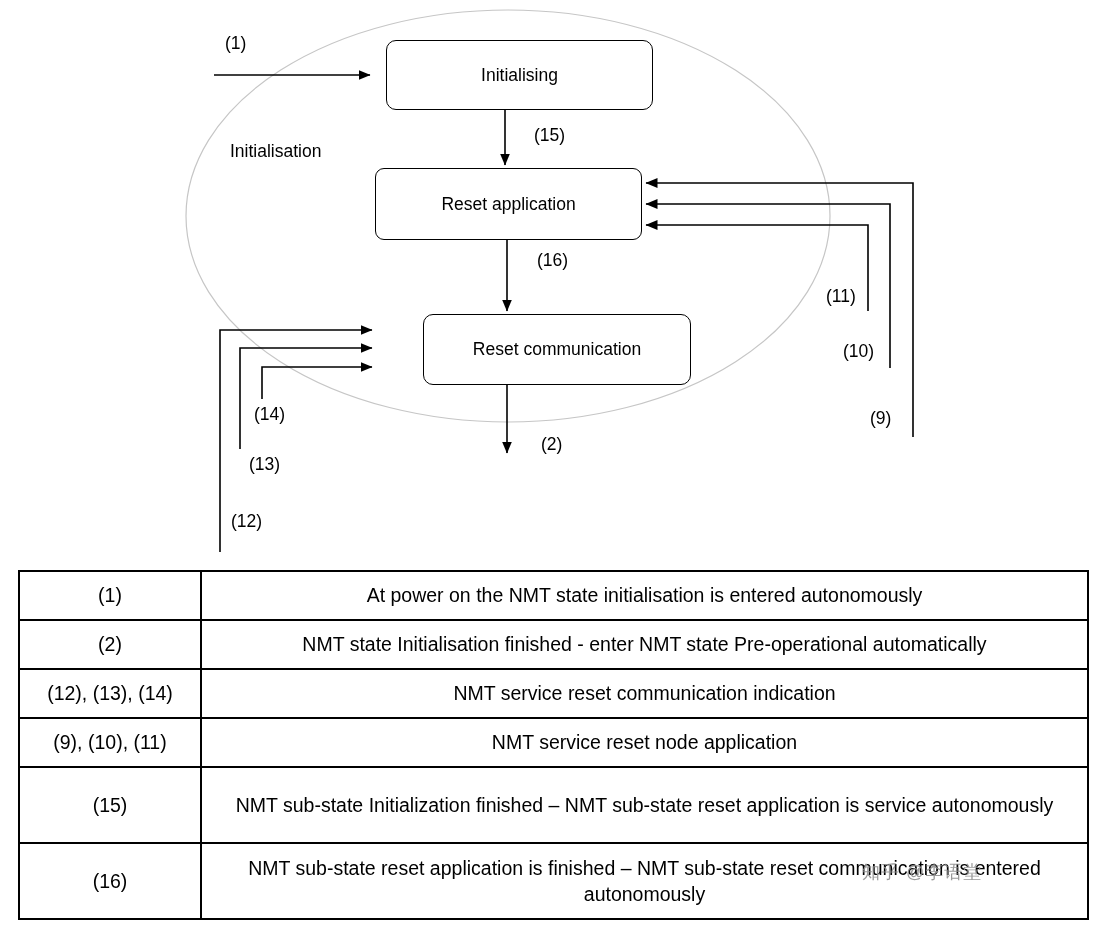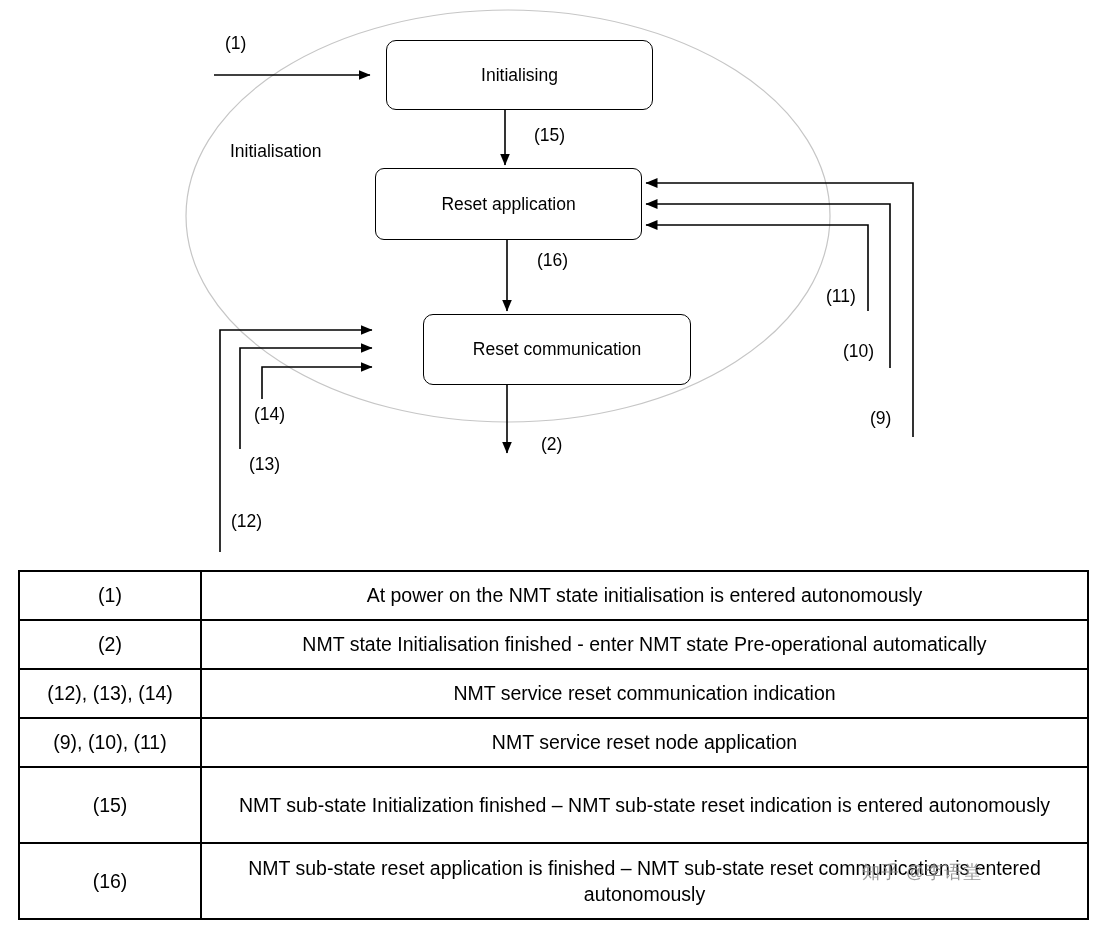--- a/index.html
+++ b/index.html
@@ -133,21 +133,21 @@
       <tr class="r-short">
         <td class="key">(12), (13), (14)</td>
         <td>NMT service reset communication indication</td>
       </tr>
       <tr class="r-short">
         <td class="key">(9), (10), (11)</td>
         <td>NMT service reset node application</td>
       </tr>
       <tr class="r-tall">
         <td class="key">(15)</td>
-        <td>NMT sub-state Initialization finished – NMT sub-state reset indication is entered autonomously</td>
+        <td>NMT sub-state Initialization finished – NMT sub-state reset application is service autonomously</td>
       </tr>
       <tr class="r-tall">
         <td class="key">(16)</td>
         <td>NMT sub-state reset application is finished – NMT sub-state reset communication is entered autonomously</td>
       </tr>
     </tbody>
   </table>
 
   <div class="watermark">知乎 @李语堂</div>
 

